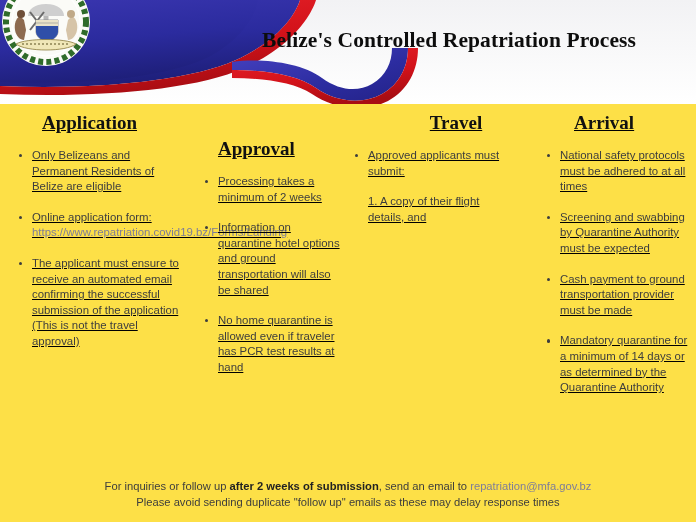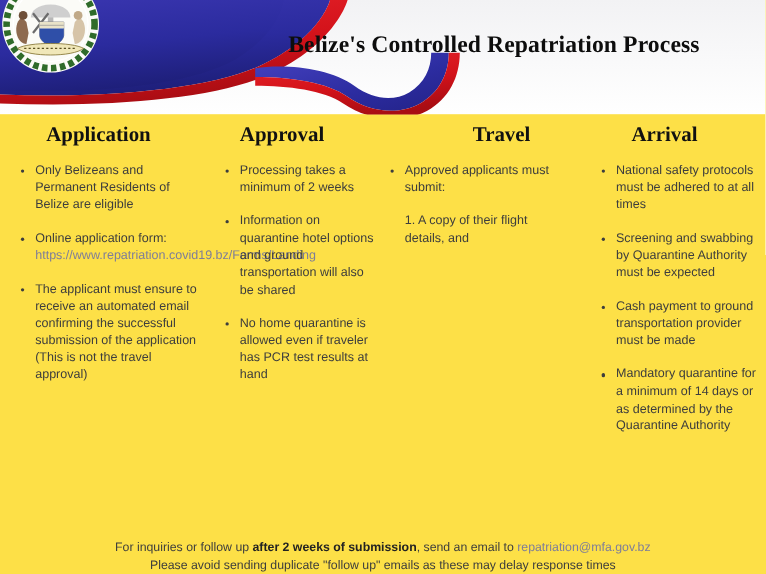--- a/index.html
+++ b/index.html
@@ -52,26 +52,27 @@
   }
 
   
   .columns {
     position: absolute;
     left: 0;
     top: 104px;
     width: 696px;
     display: flex;
     align-items: flex-start;
+    text-decoration: underline;
   }
   .col {
     box-sizing: border-box;
   }
   .col-0 { width: 196px; padding-left: 18px; padding-right: 10px; }
-  .col-1 { width: 152px; padding-left: 8px;  padding-right: 8px; }
+  .col-1 { width: 152px; padding-left: 8px;  padding-right: 8px; margin-top: 26px; }
   .col-2 { width: 176px; padding-left: 6px;  padding-right: 10px; }
   .col-3 { width: 172px; padding-left: 22px; padding-right: 0; }
 
   .col-head {
     font-family: "Liberation Serif", serif;
     font-weight: bold;
     font-size: 19px;
     color: #111111;
     margin-top: 8px;
     margin-bottom: 14px;
@@ -110,21 +111,21 @@
   }
 
   .lnk {
     color: #7e7d99;
   }
 
   
   .footer {
     position: absolute;
     left: 0;
-    bottom: 0;
+    bottom: 12px;
     width: 696px;
     text-align: center;
     font-size: 11.2px;
     line-height: 16px;
     color: #3d3d3d;
   }
   .footer .bold { font-weight: bold; color: #222; }
   .footer .line2 { display: block; }
 </style>
 </head>

